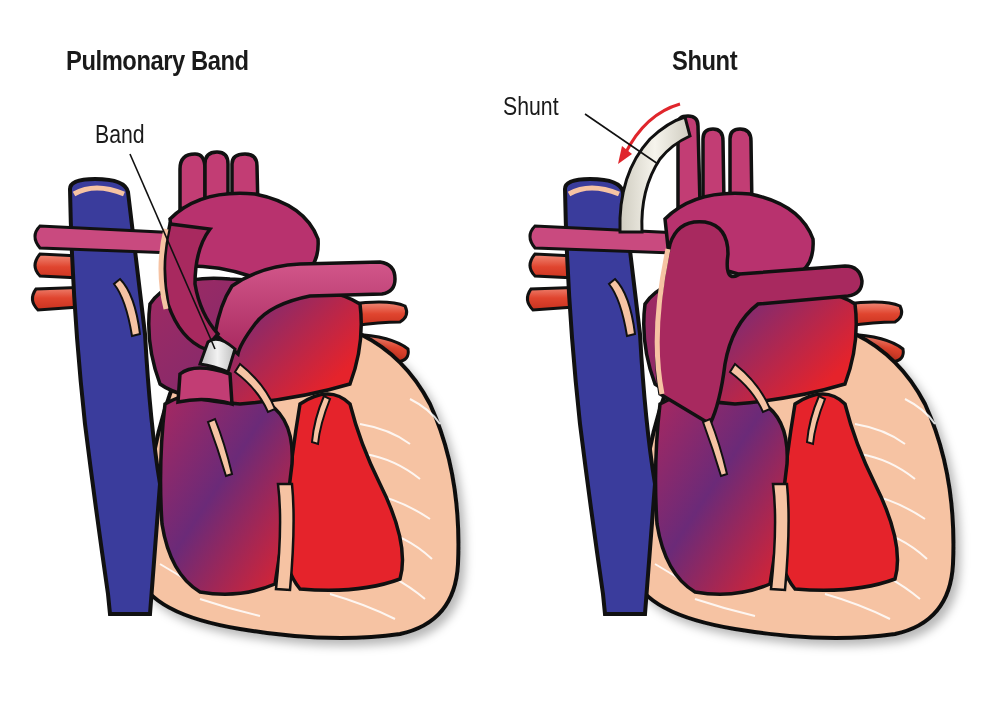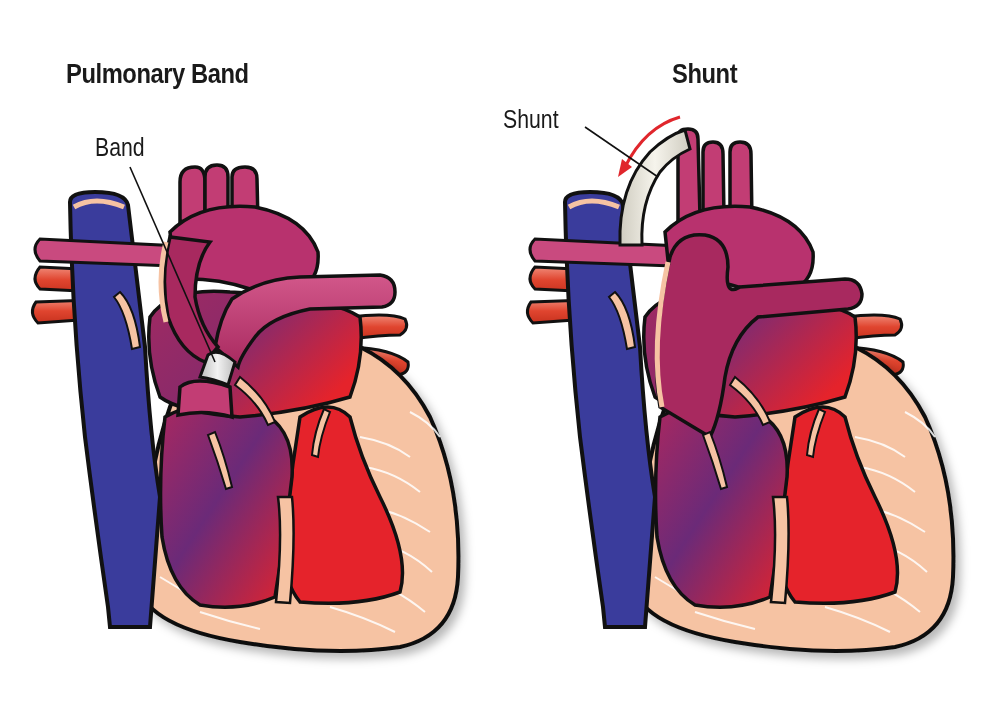--- a/index.html
+++ b/index.html
@@ -1,18 +1,18 @@
 <!DOCTYPE html>
 <html><head>
 <meta charset="utf-8">
 <style>
   html, body { margin: 0; padding: 0; background: #ffffff; }
   body { width: 1000px; height: 701px; position: relative; overflow: hidden;
          font-family: "Liberation Sans", sans-serif; }
-  .panel { position: absolute; top: 17px; width: 500px; height: 635px; }
+  .panel { position: absolute; top: 4px; width: 500px; height: 635px; }
   .panel-left { left: 0; }
   .panel-right { left: 500px; }
   .panel-title { position: absolute; font-family: "Liberation Sans", sans-serif;
                  font-weight: bold; font-size: 27px; color: #1a1a1a; letter-spacing: -0.5px;
                  transform: scaleX(0.88); transform-origin: left top; white-space: nowrap; }
   .callout { position: absolute; font-family: "Liberation Sans", sans-serif;
              font-size: 25px; color: #1a1a1a; transform: scaleX(0.85);
              transform-origin: left top; white-space: nowrap; }
   svg.heart { position: absolute; left: 0; top: 0; }
 </style>

